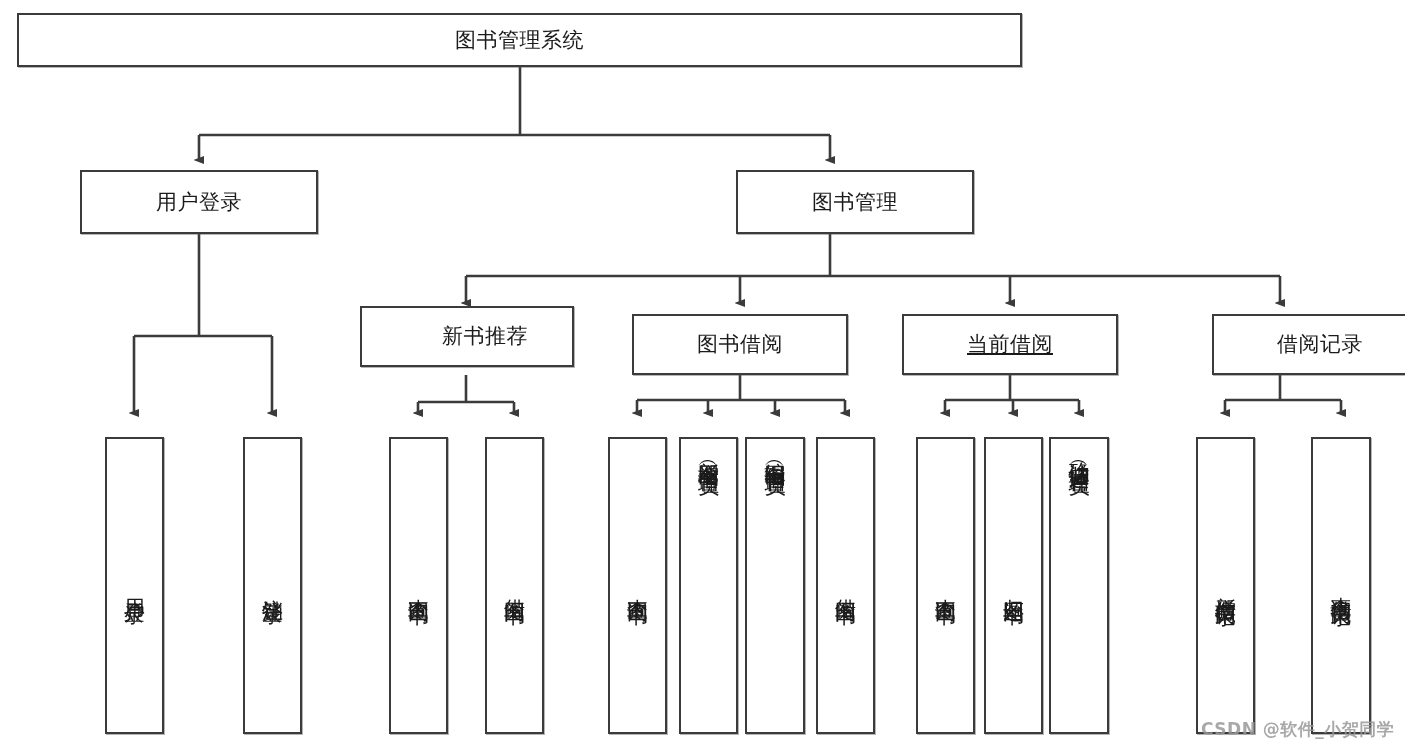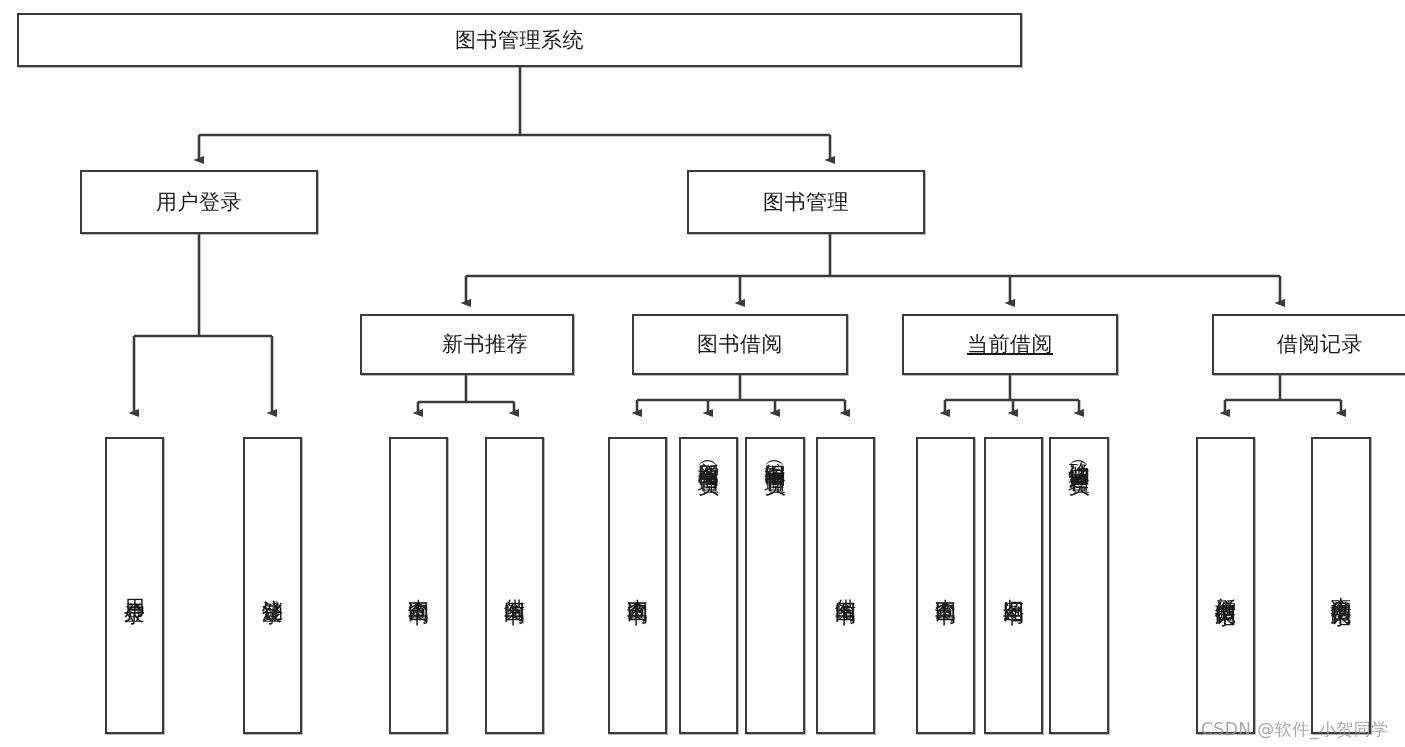--- a/index.html
+++ b/index.html
@@ -125,25 +125,25 @@
   </svg>
 
   <div class="node" style="left:17px; top:13px; width:1005px; height:54px;">
     <span class="node-label">图书管理系统</span>
   </div>
 
   <div class="node" style="left:80px; top:170px; width:238px; height:64px;">
     <span class="node-label">用户登录</span>
   </div>
 
-  <div class="node" style="left:687px; top:170px; width:238px; height:64px;">
+  <div class="node" style="left:736px; top:170px; width:238px; height:64px;">
     <span class="node-label">图书管理</span>
   </div>
 
-  <div class="node" style="left:360px; top:314px; width:214px; height:61px;padding-left:36px;">
+  <div class="node" style="left:360px; top:306px; width:214px; height:61px;padding-left:36px;">
     <span class="node-label">新书推荐</span>
   </div>
 
   <div class="node" style="left:632px; top:314px; width:216px; height:61px;text-align:right;">
     <span class="node-label">图书借阅</span>
   </div>
 
   <div class="node" style="left:902px; top:314px; width:216px; height:61px;text-decoration:underline;">
     <span class="node-label">当前借阅</span>
   </div>
@@ -197,15 +197,15 @@
   </div>
 
   <div class="node vertical leaf-centered" style="left:1196px; top:437px; width:59px; height:297px;">
     <span class="node-label">新增借阅记录</span>
   </div>
 
   <div class="node vertical leaf-centered" style="left:1311px; top:437px; width:60px; height:297px;">
     <span class="node-label">查询借阅记录</span>
   </div>
 
-  <div class="watermark" style="left:1201px; top:718px;">CSDN @软件_小贺同学</div>
+  <div class="watermark" style="left:1201px; top:718px;font-weight:bold;">CSDN @软件_小贺同学</div>
 
 </div>
 
 </body></html>

